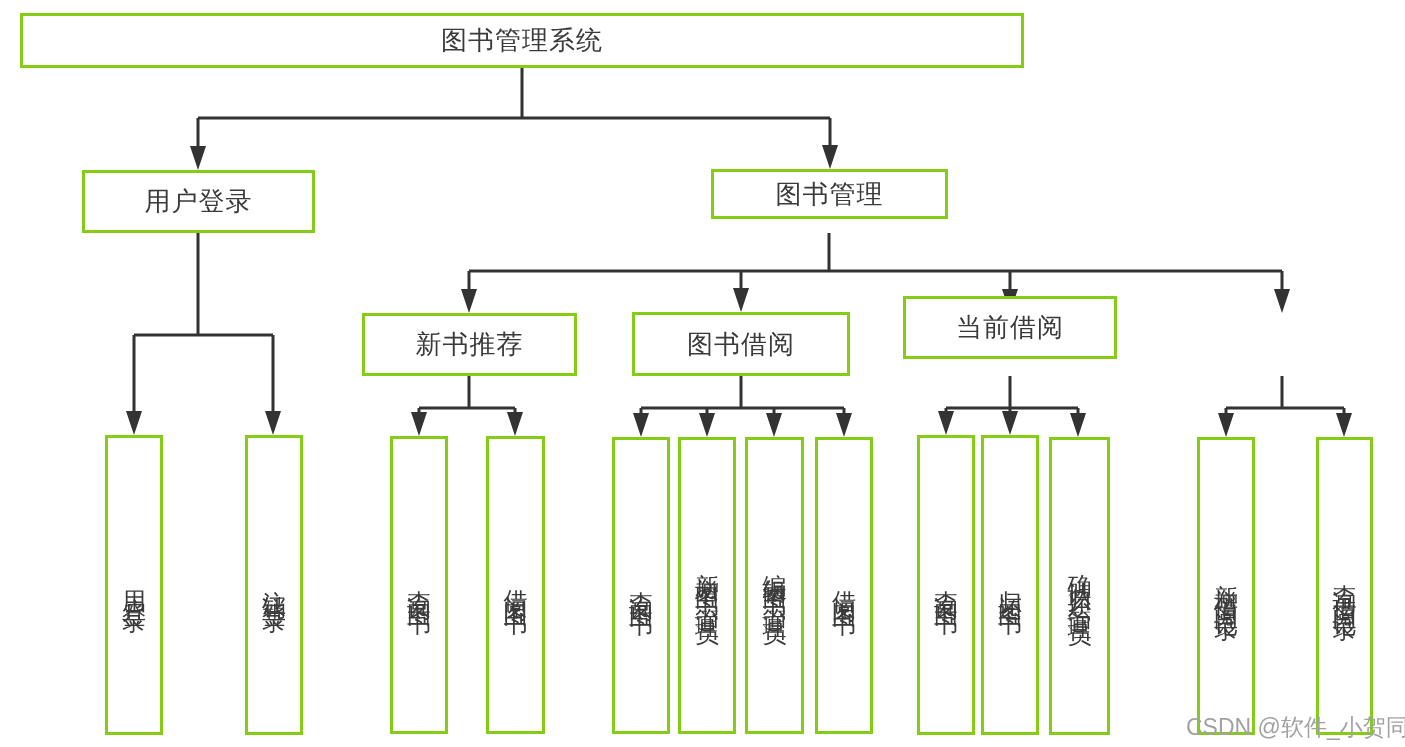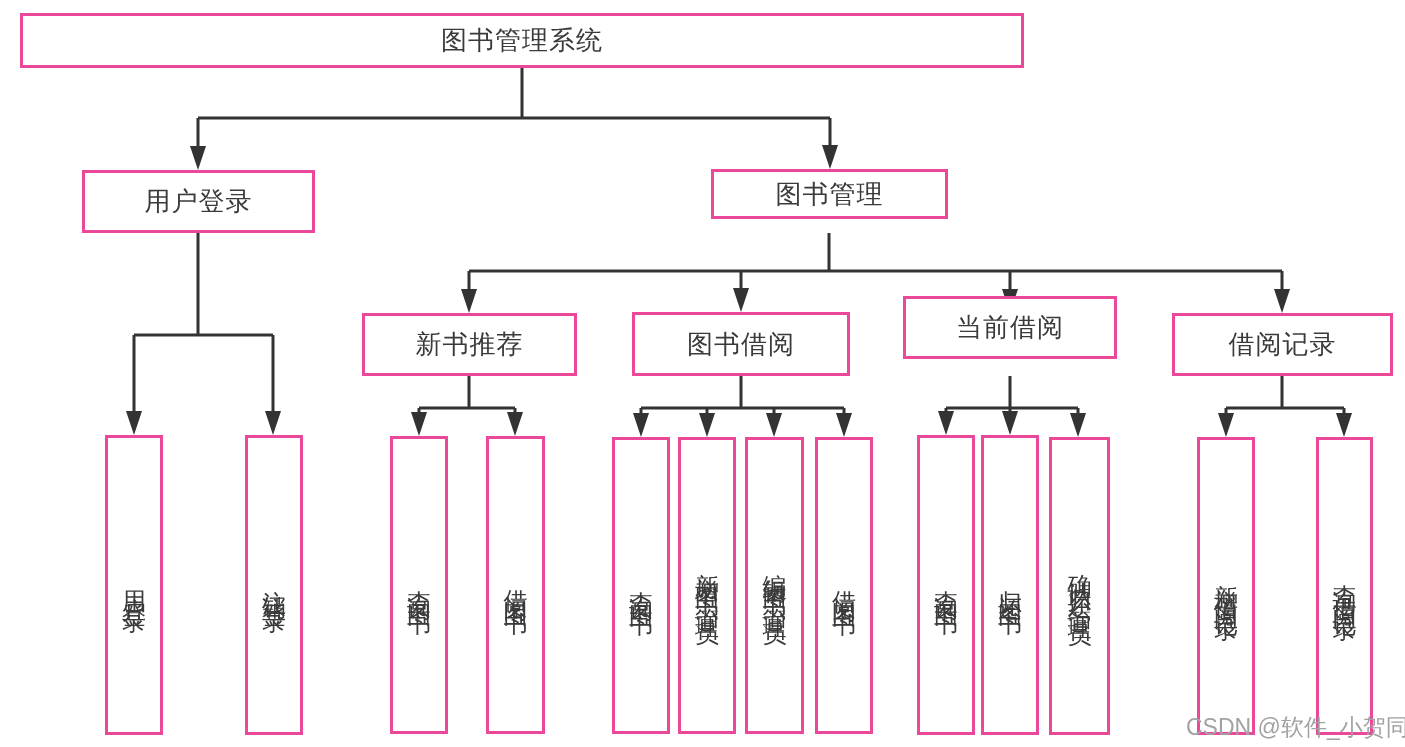--- a/index.html
+++ b/index.html
@@ -7,21 +7,21 @@
     position:relative;
     width:1405px;height:747px;
     background:#ffffff;
     font-family:"Liberation Sans", sans-serif;
     overflow:hidden;
   }
   #wires{position:absolute;left:0;top:0;pointer-events:none;}
   .node{
     position:absolute;
     box-sizing:border-box;
-    border:3px solid #ec4899;
+    border:3px solid #84cc16;
     background:#ffffff;
     display:flex;
     align-items:center;
     justify-content:center;
     color:#3a3a3a;
     text-align:center;
   }
   .h{font-size:26px;letter-spacing:1px;}
   .v{
     writing-mode:vertical-rl;
@@ -83,21 +83,20 @@
   </svg>
 
   <div class="node h" style="left:20px;top:13px;width:1004px;height:55px">图书管理系统</div>
 
   <div class="node h" style="left:82px;top:170px;width:233px;height:63px">用户登录</div>
   <div class="node h" style="left:711px;top:169px;width:237px;height:50px">图书管理</div>
 
   <div class="node h" style="left:362px;top:313px;width:215px;height:63px">新书推荐</div>
   <div class="node h" style="left:632px;top:312px;width:218px;height:64px">图书借阅</div>
   <div class="node h" style="left:903px;top:296px;width:214px;height:63px">当前借阅</div>
-  <div class="node h" style="left:1172px;top:313px;width:221px;height:63px">借阅记录</div>
 
   <div class="node v" style="left:105px;top:435px;width:58px;height:300px">用户登录</div>
   <div class="node v" style="left:245px;top:435px;width:58px;height:300px">注销登录</div>
 
   <div class="node v" style="left:390px;top:436px;width:58px;height:298px">查询图书</div>
   <div class="node v" style="left:486px;top:436px;width:59px;height:298px">借阅图书</div>
 
   <div class="node v" style="left:612px;top:437px;width:58px;height:297px">查询图书</div>
   <div class="node v" style="left:678px;top:437px;width:58px;height:297px">新增图书（管理员）</div>
   <div class="node v" style="left:745px;top:437px;width:59px;height:297px">编辑图书（管理员）</div>

